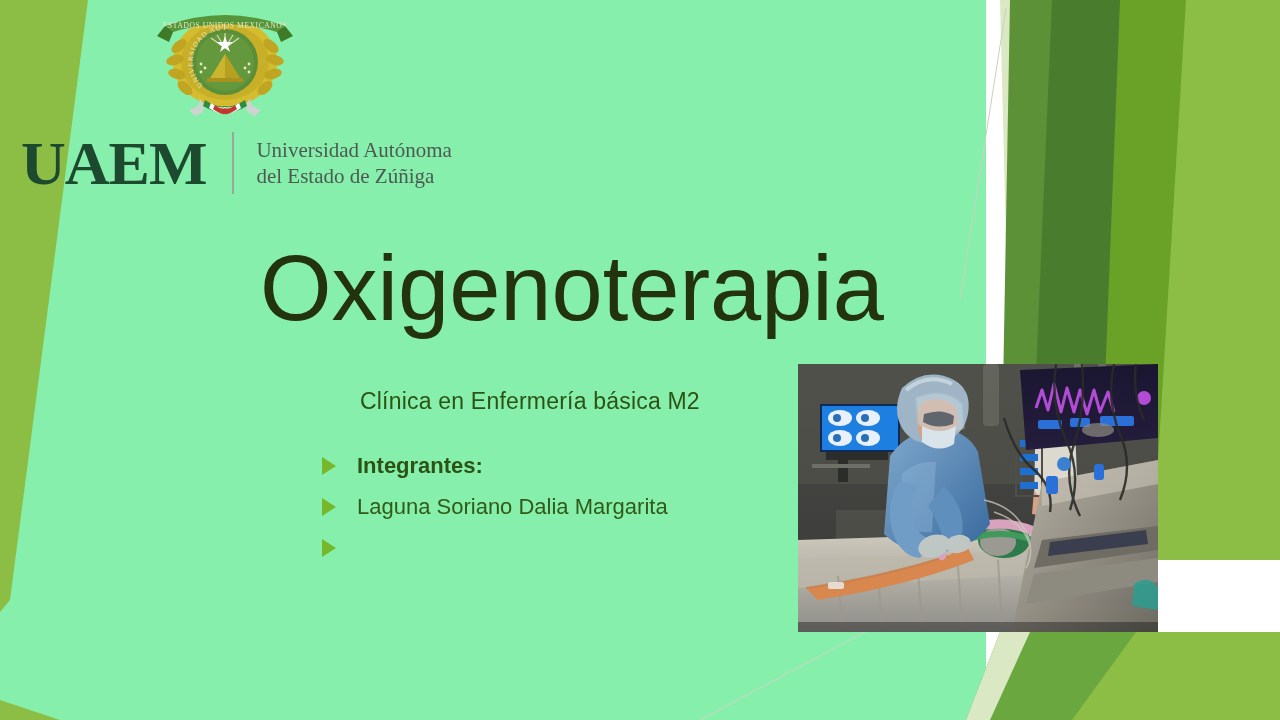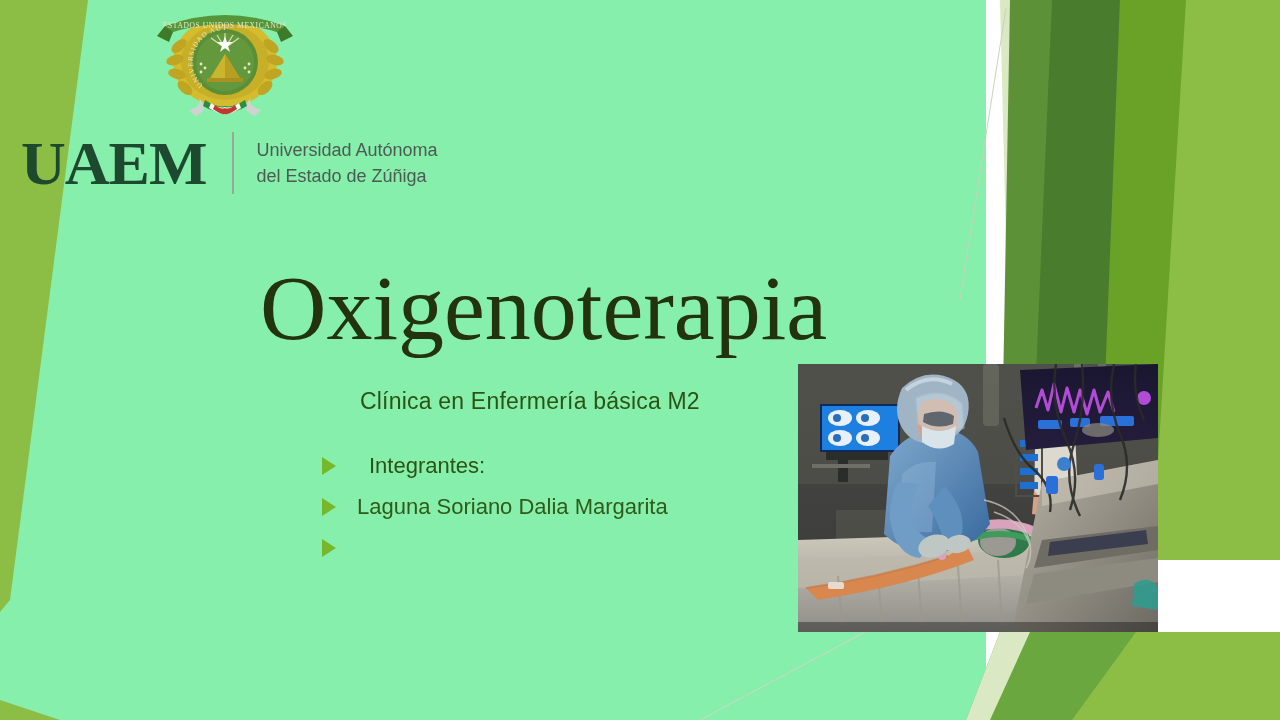--- a/index.html
+++ b/index.html
@@ -15,49 +15,49 @@
   #crest{position:absolute;left:155px;top:2px;width:140px;height:118px;}
 
   #wordmark{position:absolute;left:14px;top:132px;display:flex;align-items:center;margin-left:7px;}
   #uaem-letters{
     font-family:"Liberation Serif",serif;
     font-size:62px;line-height:58px;font-weight:700;
     color:#1d4a2e;letter-spacing:-1px;
   }
   #wm-divider{width:2px;height:62px;background:#9aa89c;margin:0 22px 0 26px;}
   #wm-lines{
+    font-family:Liberation Serif, serif;
+    font-size:21px;line-height:26px;color:#4c5a52;font-weight:400;
+  }
+
+  
+  #title{
+    position:absolute;left:260px;top:238px;width:760px;
     font-family:Liberation Sans, sans-serif;
-    font-size:18px;line-height:26px;color:#4c5a52;font-weight:400;
-  }
-
-  
-  #title{
-    position:absolute;left:260px;top:258px;width:760px;
-    font-family:Liberation Serif, serif;
     font-size:92px;line-height:100px;font-weight:400;
     color:#22330d;letter-spacing:0px;white-space:nowrap;
   }
 
   
   #subtitle{
     position:absolute;left:360px;top:388px;
     font-size:23px;font-weight:400;color:#2b5314;
     letter-spacing:.2px;white-space:nowrap;
   }
 
   
   #bullets{position:absolute;left:322px;top:445px;width:520px;}
   .bullet-row{display:flex;align-items:center;height:41px;}
   .tri{
     width:0;height:0;flex:0 0 auto;
     border-top:9px solid transparent;border-bottom:9px solid transparent;
     border-left:14px solid #76b82a;margin-right:21px;
   }
   .btext{font-size:22px;color:#2f5a17;white-space:nowrap;}
-  .btext.strong{font-weight:400;color:#2b5314;font-size:22px;margin-left:12px;}
+  .btext.strong{font-weight:700;color:#2b5314;font-size:22px;}
 
   
   #photo{
     position:absolute;left:798px;top:364px;width:360px;height:268px;
     overflow:hidden;background:#3a3b38;
   }
   #photo svg{display:block;}
 </style>
 </head>
 <body>

